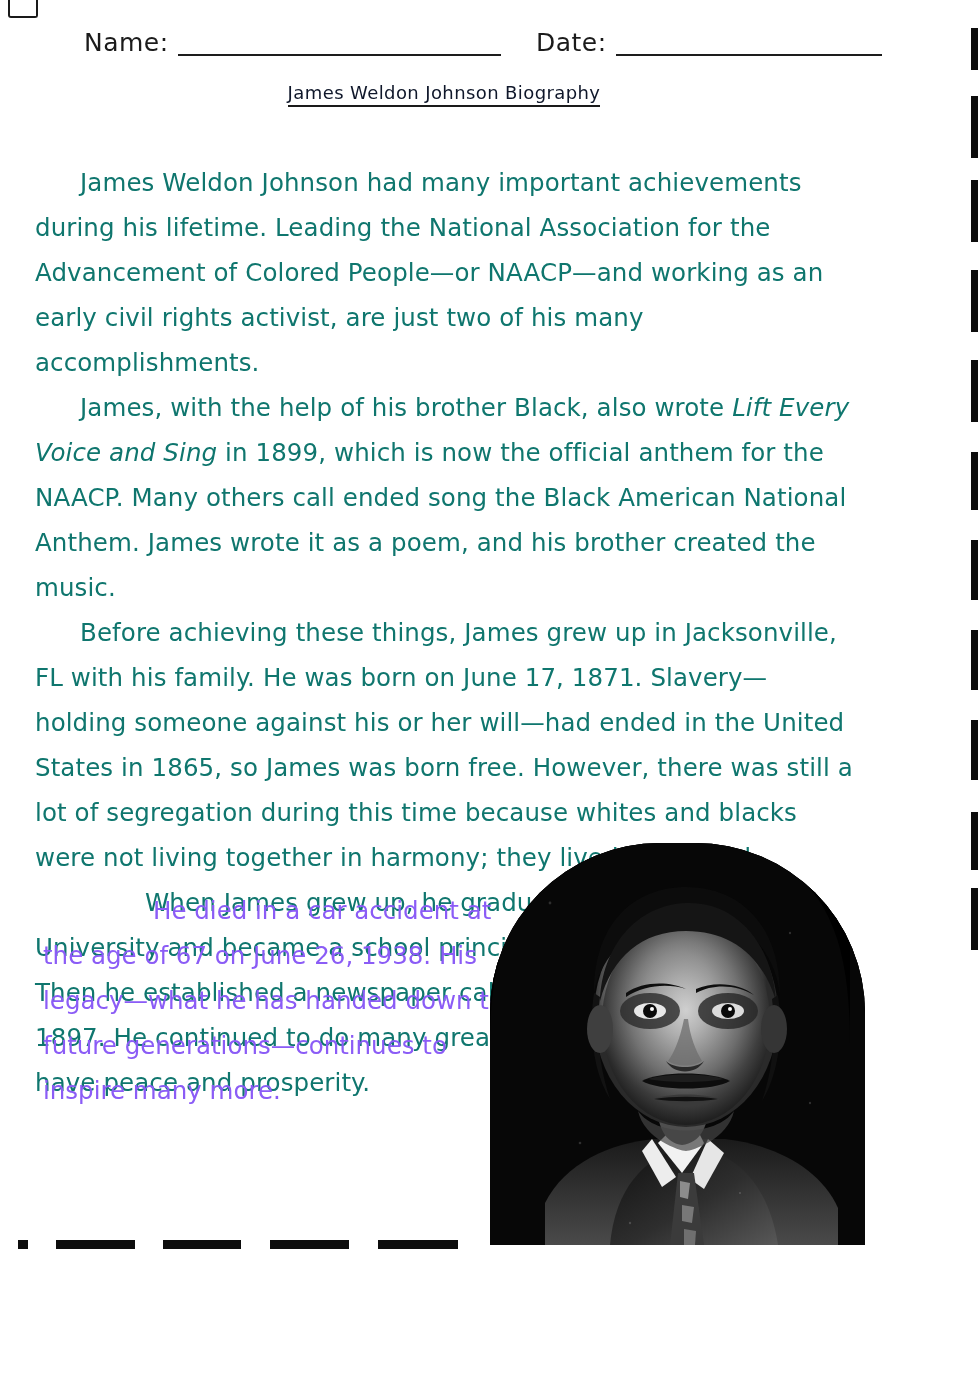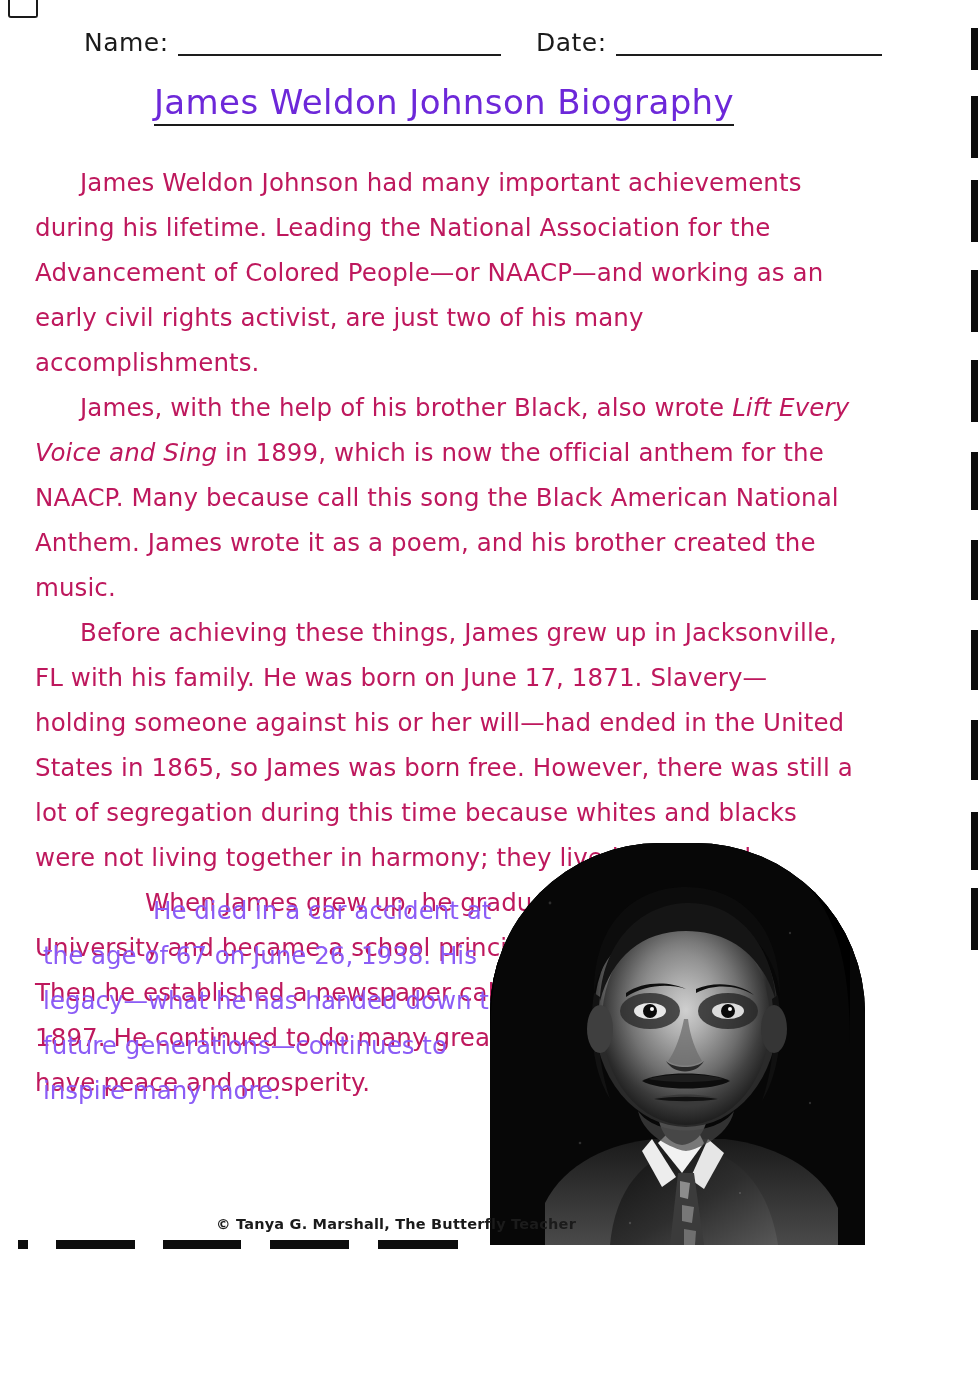--- a/index.html
+++ b/index.html
@@ -86,38 +86,38 @@
   .doc-title {
     position: absolute;
     left: 0;
     top: 82px;
     width: 978px;
     text-align: center;
     padding-right: 90px;
     box-sizing: border-box;
   }
   .doc-title span {
-    font-size: 34px;
-    color: #6d28d9;
+    font-size: 18px;
+    color: #0f172a;
     letter-spacing: 0.4px;
     border-bottom: 2px solid #1a1a1a;
     padding-bottom: 2px;
   }
 
   
   .body-copy {
     position: absolute;
     left: 35px;
     top: 160px;
     width: 818px;
   }
   .para {
     font-size: 24.5px;
     line-height: 45px;
-    color: #be185d;
+    color: #0f766e;
     letter-spacing: 0.1px;
     margin: 0;
     text-indent: 45px;
     text-align: left;
   }
   .para.indent-wide { text-indent: 110px; }
   .para em {
     font-style: italic;
   }
 
@@ -176,21 +176,21 @@
       <span class="field-rule"></span>
     </div>
   </div>
 
   <div class="doc-title">
     <span>James Weldon Johnson Biography</span>
   </div>
 
   <div class="body-copy">
     <p class="para"><span>James Weldon Johnson had many important achievements during his lifetime. Leading the National Association for the Advancement of Colored People—or NAACP—and working as an early civil rights activist, are just two of his many accomplishments.</span></p>
-    <p class="para"><span>James, with the help of his brother Black, also wrote </span><em>Lift Every Voice and Sing</em><span> in 1899, which is now the official anthem for the NAACP. Many because call this song the Black American National Anthem. James wrote it as a poem, and his brother created the music.</span></p>
+    <p class="para"><span>James, with the help of his brother Black, also wrote </span><em>Lift Every Voice and Sing</em><span> in 1899, which is now the official anthem for the NAACP. Many others call ended song the Black American National Anthem. James wrote it as a poem, and his brother created the music.</span></p>
     <p class="para"><span>Before achieving these things, James grew up in  Jacksonville, FL with his family. He was born on June 17, 1871. Slavery—holding someone against his or her will—had ended in the United States in 1865, so James was born free. However, there was still a lot of segregation during this time because whites and blacks were not living together in harmony; they lived separated.</span></p>
     <p class="para indent-wide"><span>When James grew up, he graduated from Atlanta University and became a school principal for a brief time period. Then he established a newspaper called </span><em>The Daily American</em><span> in 1897.  He continued to do many great things to help all people have peace and prosperity.</span></p>
   </div>
 
   <p class="para-final">He died in a car accident at the age of 67 on June 26, 1938. His legacy—what he has handed down to future generations—continues to inspire many more.</p>
 
   <div class="photo">
     <svg width="375" height="402" viewBox="0 0 375 402">
       <defs>
         <radialGradient id="faceLight" cx="46%" cy="40%" r="48%">
@@ -280,21 +280,20 @@
         <circle cx="320" cy="260" r="1.2" fill="#ffffff"></circle>
         <circle cx="140" cy="380" r="1.2" fill="#ffffff"></circle>
         <circle cx="250" cy="350" r="1.1" fill="#ffffff"></circle>
       </g>
 
       <path d="M0,0 L0,200 C0,96 30,40 96,12 L110,0 Z" fill="#000000"></path>
       <path d="M375,0 L265,0 L280,14 C340,46 360,104 360,200 L360,0 Z" fill="#000000"></path>
     </svg>
   </div>
 
-  <div class="footer-credit">© Tanya G. Marshall, The Butterfly Teacher</div>
 
 <div class="edge-dash-v" style="top: 28px; height: 42px;"></div>
     <div class="edge-dash-v" style="top: 96px; height: 62px;"></div>
     <div class="edge-dash-v" style="top: 180px; height: 62px;"></div>
     <div class="edge-dash-v" style="top: 270px; height: 62px;"></div>
     <div class="edge-dash-v" style="top: 360px; height: 62px;"></div>
     <div class="edge-dash-v" style="top: 452px; height: 58px;"></div>
     <div class="edge-dash-v" style="top: 540px; height: 60px;"></div>
     <div class="edge-dash-v" style="top: 630px; height: 60px;"></div>
     <div class="edge-dash-v" style="top: 720px; height: 60px;"></div>

